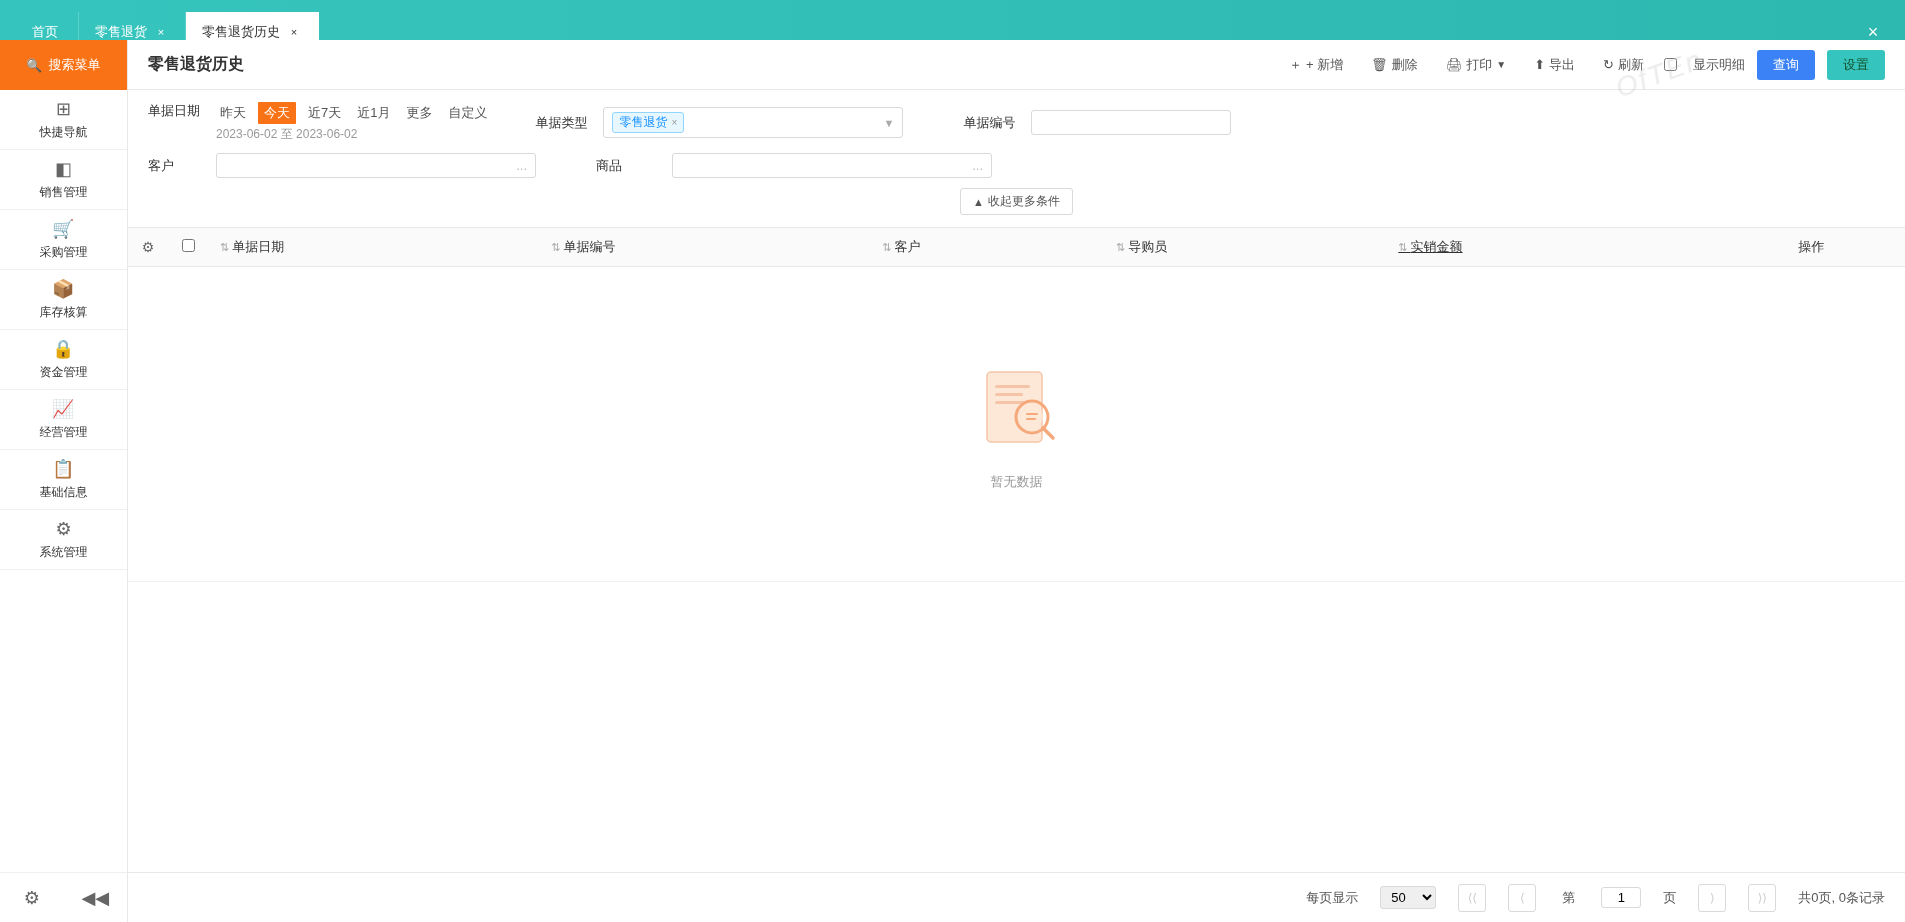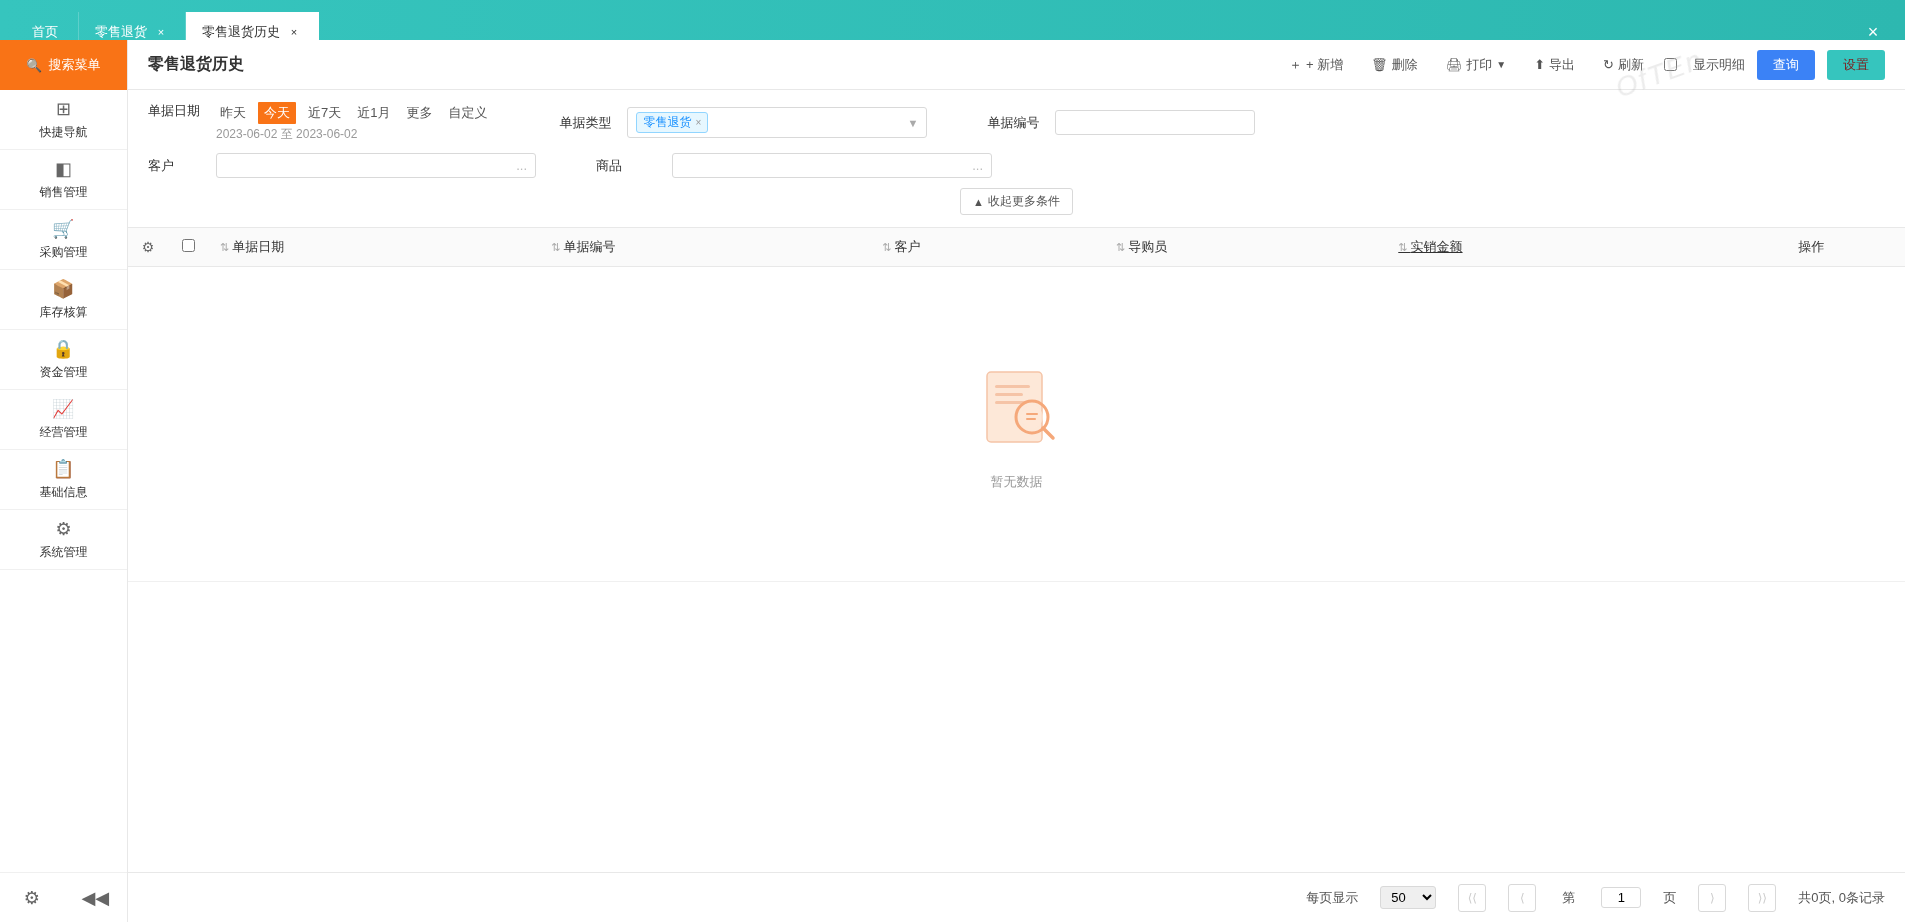--- a/index.html
+++ b/index.html
@@ -163,21 +163,21 @@
       background: #3b82f6;
       color: white;
       border: none;
       padding: 6px 16px;
       border-radius: 3px;
       font-size: 13px;
       cursor: pointer;
     }
     .btn-secondary {
       background: #36c5be;
-      color: #7f1d1d;
+      color: #14532d;
       border: none;
       padding: 6px 16px;
       border-radius: 3px;
       font-size: 13px;
       cursor: pointer;
     }
     .checkbox-label {
       display: flex;
       align-items: center;
       gap: 16px;
@@ -511,21 +511,21 @@
               <span class="date-opt active">今天</span>
               <span class="date-opt">近7天</span>
               <span class="date-opt">近1月</span>
               <span class="date-opt">更多</span>
               <span class="date-opt">自定义</span>
             </div>
             <div class="date-range">2023-06-02 至 2023-06-02</div>
           </div>
         </div>
 
-        <div style="display:flex;align-items:center;gap:8px;margin-left:48px;">
+        <div style="display:flex;align-items:center;gap:8px;margin-left:24px;">
           <span class="filter-label">单据类型</span>
           <div class="filter-select" style="min-width:300px;">
             <div class="filter-tag">
               <span>零售退货</span>
               <span class="filter-tag-close">×</span>
             </div>
             <div style="flex:1"></div>
             <span style="color:#aaa;font-size:11px;">▼</span>
           </div>
         </div>

